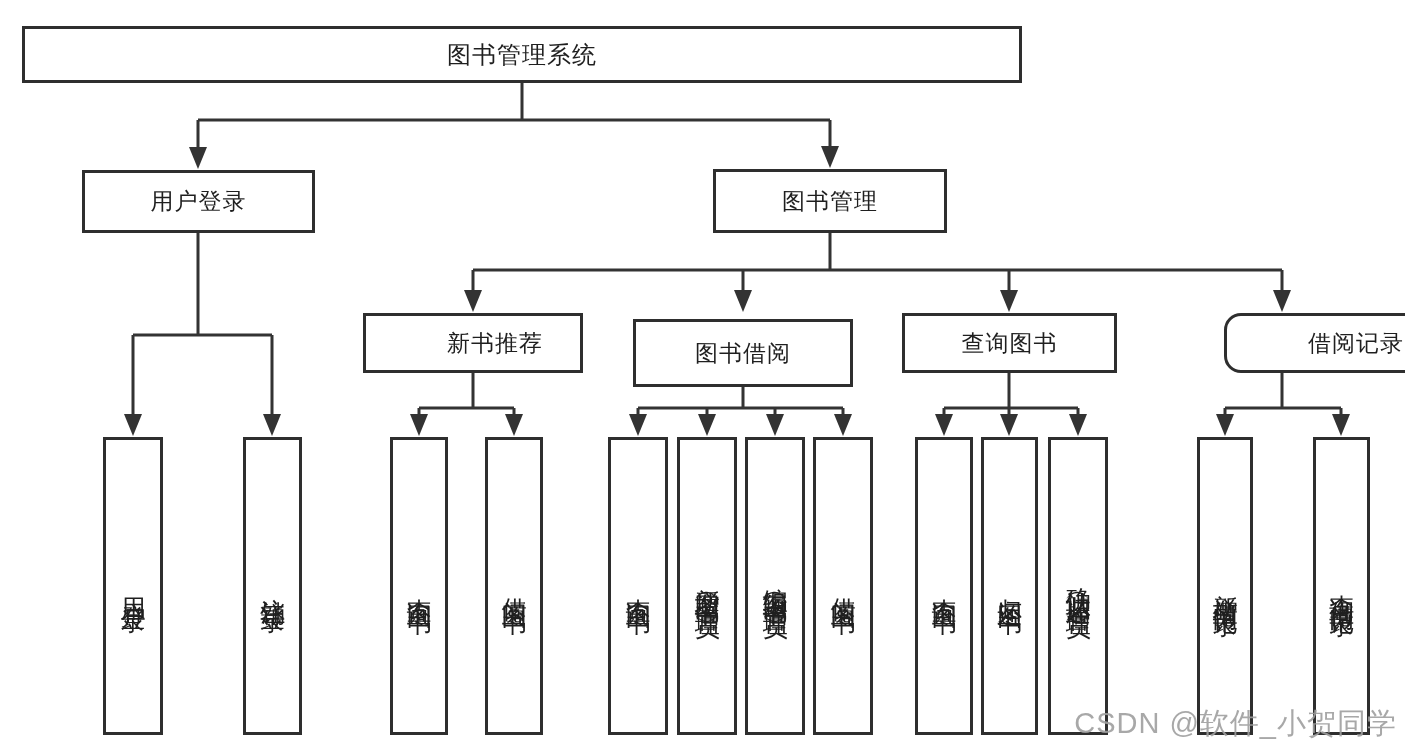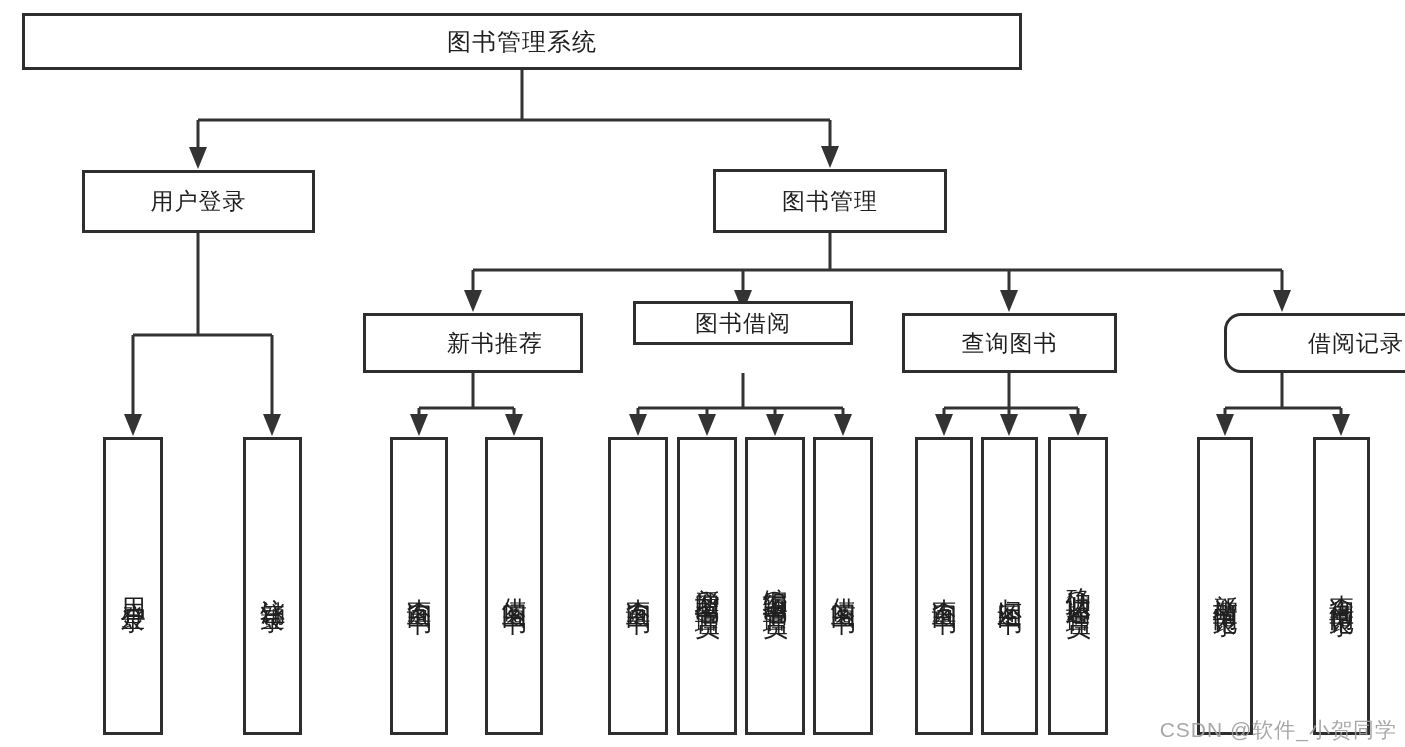--- a/index.html
+++ b/index.html
@@ -47,21 +47,21 @@
     text-orientation: mixed;
     font-size: 25px;
     letter-spacing: 4px;
     line-height: 1.1;
     white-space: nowrap;
   }
   .watermark {
     position: absolute;
     right: 8px;
     bottom: 3px;
-    font-size: 21px;
+    font-size: 29px;
     color: rgba(158, 158, 158, 0.9);
     letter-spacing: 1px;
     z-index: 5;
     white-space: nowrap;
   }
 </style>
 </head>
 <body>
 
 <div class="canvas">
@@ -92,35 +92,35 @@
       <polygon points="766,414 784,414 775,436"></polygon>
       <polygon points="834,414 852,414 843,436"></polygon>
       <polygon points="935,414 953,414 944,436"></polygon>
       <polygon points="1000,414 1018,414 1009,436"></polygon>
       <polygon points="1069,414 1087,414 1078,436"></polygon>
       <polygon points="1216,414 1234,414 1225,436"></polygon>
       <polygon points="1332,414 1350,414 1341,436"></polygon>
     </g>
   </svg>
 
-  <div class="node hbox root-box" style="left:22px; top:13px; width:1000px; height:57px;">
+  <div class="node hbox root-box" style="left:22px; top:26px; width:1000px; height:57px;">
     <span>图书管理系统</span>
   </div>
 
   <div class="node hbox" style="left:82px; top:170px; width:233px; height:63px;">
     <span>用户登录</span>
   </div>
   <div class="node hbox" style="left:713px; top:169px; width:234px; height:64px;">
     <span>图书管理</span>
   </div>
 
   <div class="node hbox" style="left:363px; top:313px; width:220px; height:60px;padding-left:44px;">
     <span>新书推荐</span>
   </div>
-  <div class="node hbox" style="left:633px; top:301px; width:220px; height:44px;">
+  <div class="node hbox" style="left:633px; top:319px; width:220px; height:68px;">
     <span>图书借阅</span>
   </div>
   <div class="node hbox" style="left:902px; top:313px; width:215px; height:60px;">
     <span>查询图书</span>
   </div>
   <div class="node hbox" style="left:1224px; top:313px; width:264px; height:60px;border-radius:17px;">
     <span>借阅记录</span>
   </div>
 
   <div class="node vbox" style="left:103px; top:437px; width:60px; height:298px;">

